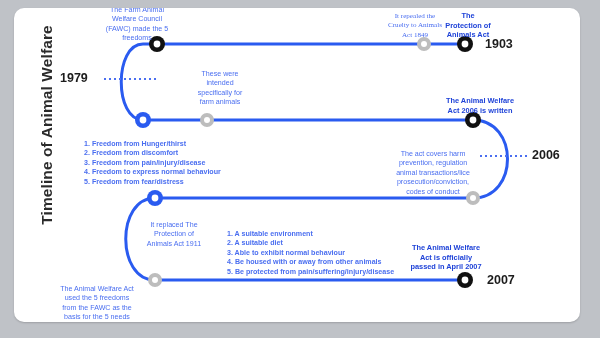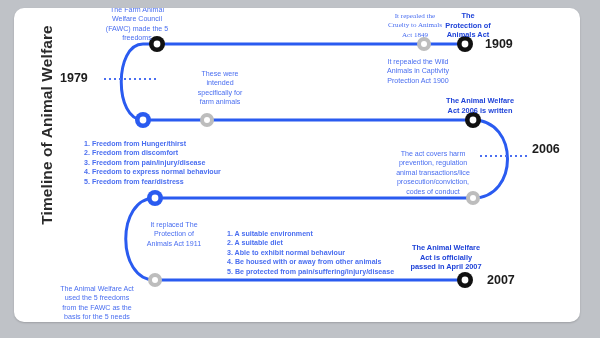--- a/index.html
+++ b/index.html
@@ -117,41 +117,38 @@
       <circle cx="459" cy="190" r="3" fill="#ffffff"></circle>
       <circle cx="141" cy="190" r="8" fill="#2a5bf0"></circle>
       <circle cx="141" cy="190" r="3.4" fill="#ffffff"></circle>
 
       <circle cx="141" cy="272" r="7" fill="#bdbdbd"></circle>
       <circle cx="141" cy="272" r="3" fill="#ffffff"></circle>
       <circle cx="451" cy="272" r="8" fill="#111111"></circle>
       <circle cx="451" cy="272" r="3.4" fill="#ffffff"></circle>
     </svg>
 
-    <div class="year" style="left:471px; top:29px;">1909</div>
+    <div class="year" style="left:471px; top:29px;">1903</div>
     <div class="year" style="left:46px; top:63px;">1979</div>
-    <div class="year" style="left:518px; top:134px;text-align:center;">2006</div>
+    <div class="year" style="left:518px; top:140px;text-align:center;">2006</div>
     <div class="year" style="left:473px; top:265px;">2007</div>
 
     <div class="lbl c" style="left:58px; top:-2px; width:130px;">The Farm Animal
 Welfare Council
 (FAWC) made the 5
 freedoms</div>
 
     <div class="lbl c" style="left:340px; top:4px; width:122px;font-family:Liberation Serif, serif;">It repealed the
 Cruelty to Animals
 Act 1849</div>
 
     <div class="lbl c bold" style="left:398px; top:3px; width:112px;">The
 Protection of
 Animals Act</div>
 
-    <div class="lbl c" style="left:338px; top:50px; width:132px;">It repealed the Wild
-Animals in Captivity
-Protection Act 1900</div>
 
     <div class="lbl c" style="left:156px; top:54px; width:100px;margin-top:8px;">These were
 intended
 specifically for
 farm animals</div>
 
     <div class="lbl c bold" style="left:398px; top:88px; width:136px;">The Animal Welfare
 Act 2006 is written</div>
 
     <div class="lbl l" style="left:70px; top:132px; width:210px;">1. Freedom from Hunger/thirst

